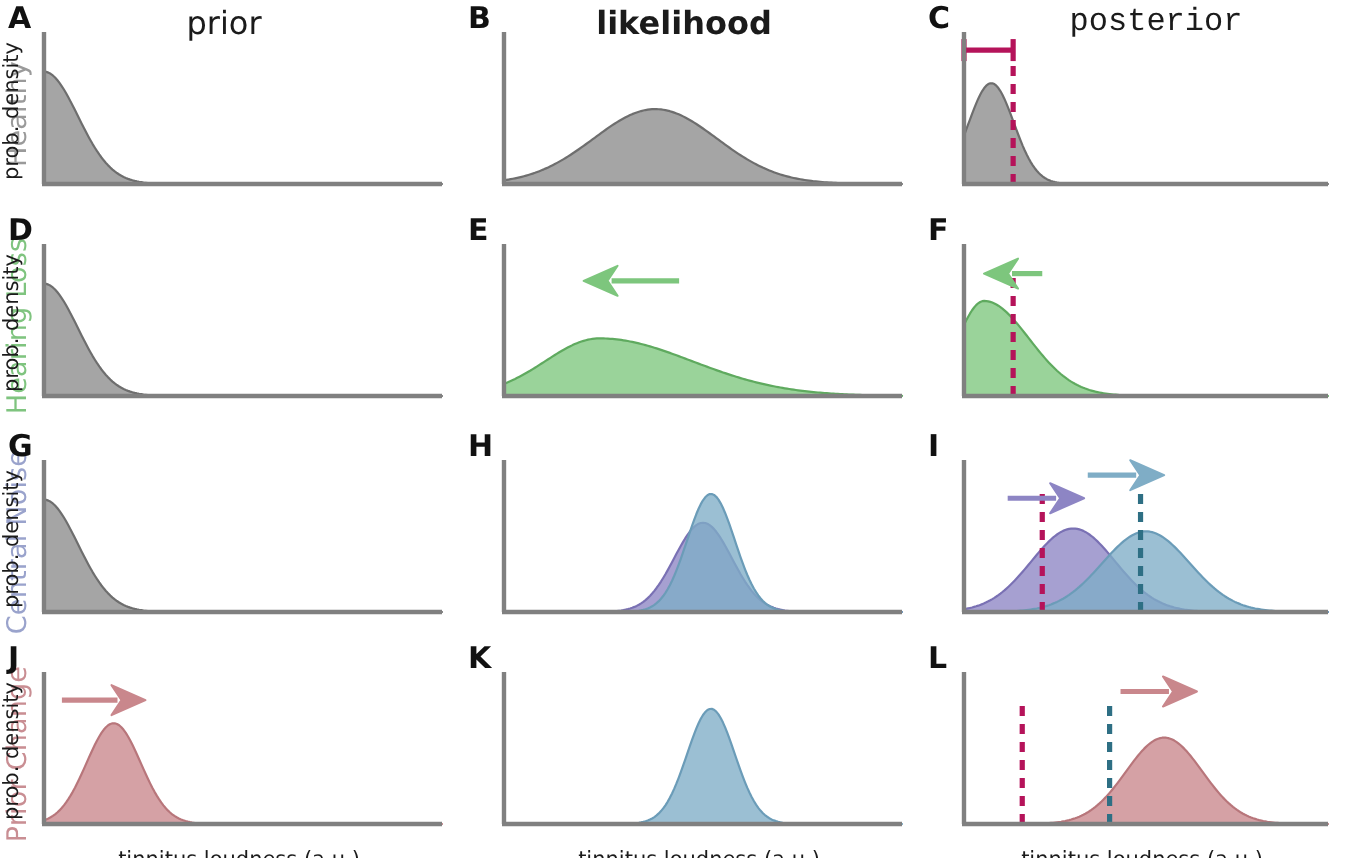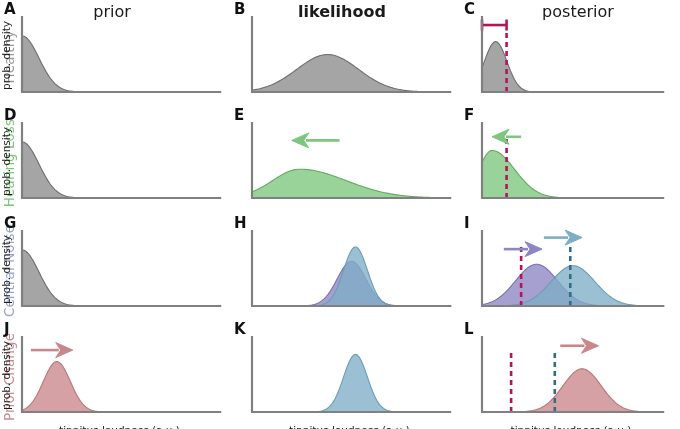--- a/index.html
+++ b/index.html
@@ -30,21 +30,21 @@
 
   .panel{position:absolute;}
   svg{display:block;overflow:visible;}
 </style>
 </head>
 <body>
 
 <div id="figure">
     <div class="colhead" style="left: 32px; top: 2px; width: 160px;">prior</div>
     <div class="colhead" style="left: 262px; top: 2px; width: 160px; font-weight: bold;">likelihood</div>
-    <div class="colhead" style="left: 498px; top: 2px; width: 160px;">posterior</div>
+    <div class="colhead" style="left: 498px; top: 2px; width: 160px; font-family: Liberation Mono, monospace;">posterior</div>
     <div class="rl-wrap" style="top: 49px;">
       <div class="rowlabel" style="top: 0px; color: rgb(154, 154, 154); transform: rotate(-90deg);">Healthy</div>
     </div>
     <div class="rl-wrap" style="top: 155px;">
       <div class="rowlabel" style="top: 0px; color: rgb(127, 196, 127); transform: rotate(-90deg);">Hearing Loss</div>
     </div>
     <div class="rl-wrap" style="top: 263px;">
       <div class="rowlabel" style="top: 0px; color: rgb(154, 163, 204); transform: rotate(-90deg);">Central Noise</div>
     </div>
     <div class="rl-wrap" style="top: 369px;">

